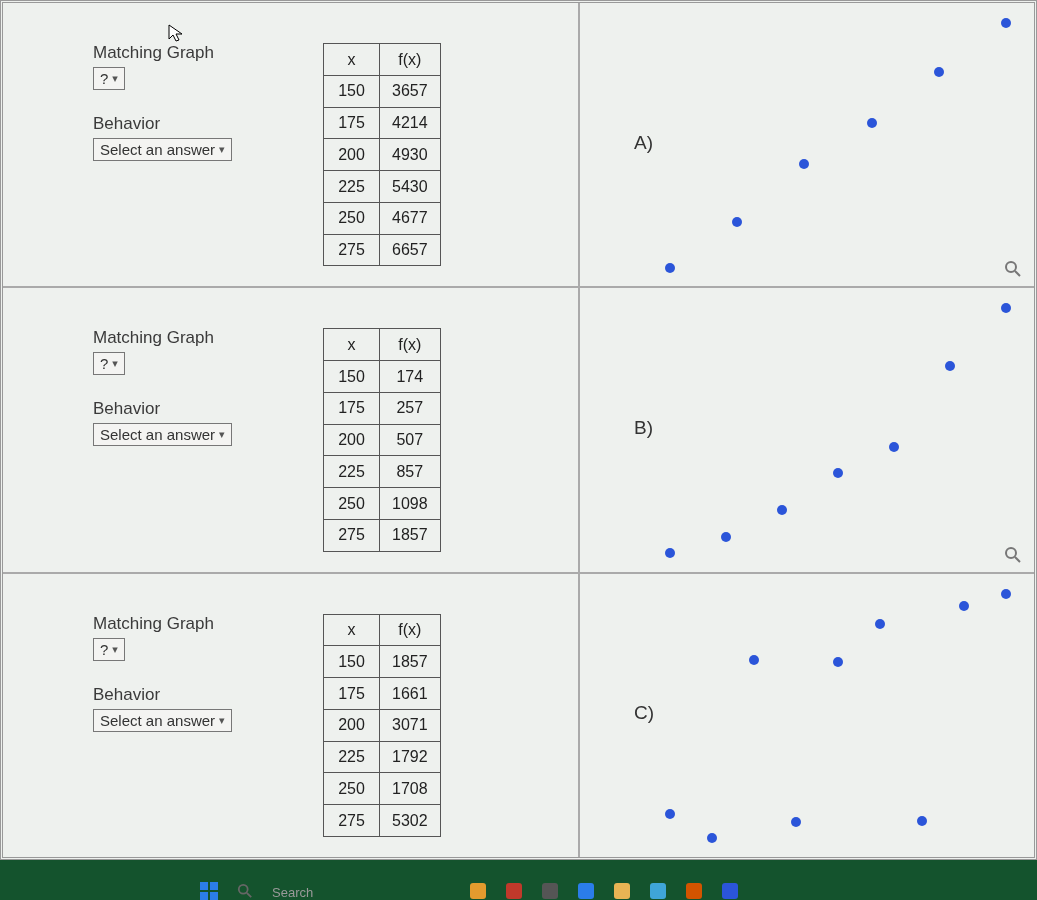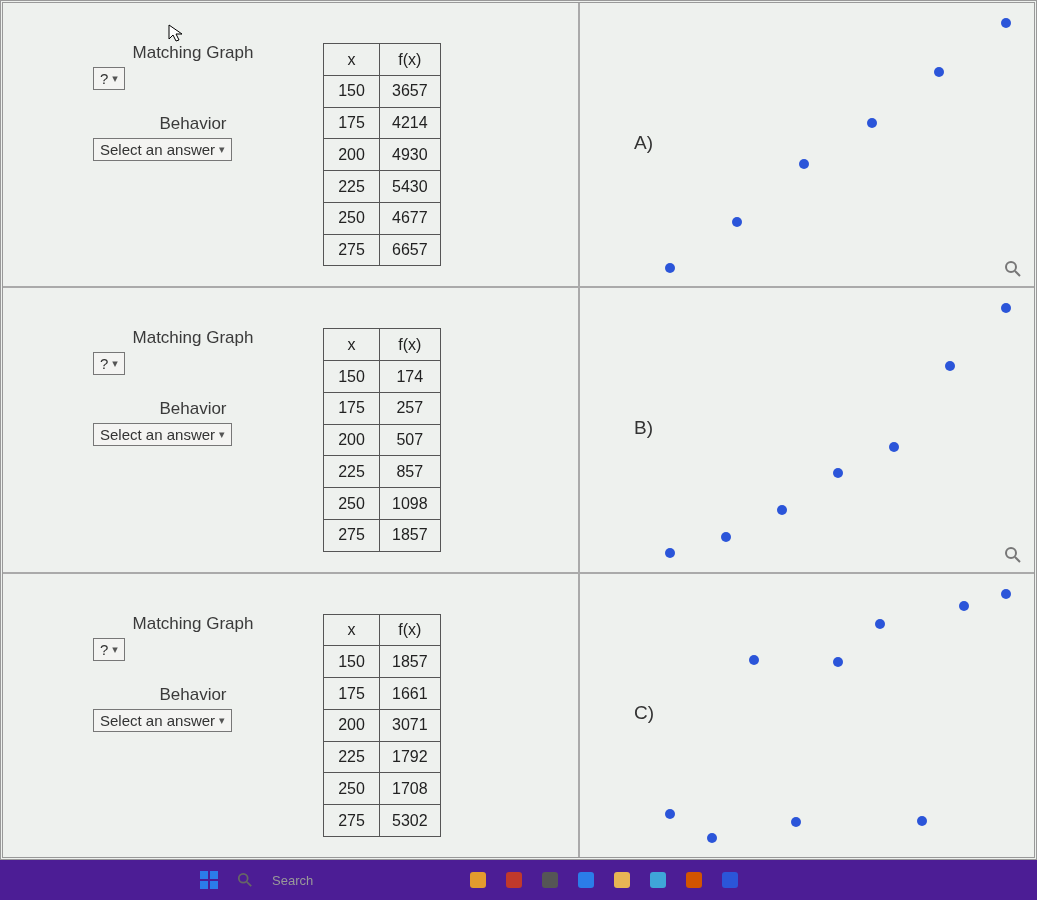--- a/index.html
+++ b/index.html
@@ -4,21 +4,21 @@
 <style>
   * { box-sizing: border-box; margin: 0; padding: 0; }
   html, body { width: 1037px; height: 900px; font-family: Arial, Helvetica, sans-serif; background: #e8ece9; color: #3a3a3a; }
   .page { width: 1037px; height: 860px; border: 3px double #999; background: #eef1ee; display: flex; flex-direction: column; }
   .row { flex: 1; display: flex; border-bottom: 2px solid #aaa; position: relative; }
   .row:last-child { border-bottom: none; }
   .left, .right { position: relative; }
   .left { flex: 0 0 575px; display: flex; padding: 40px 20px 20px 90px; gap: 30px; }
   .right { flex: 1; border-left: 2px solid #aaa; }
   .controls { display: flex; flex-direction: column; gap: 24px; width: 200px; }
-  .ctl-group { display: flex; flex-direction: column; gap: 4px; text-align: center; }
+  .ctl-group { display: flex; flex-direction: column; gap: 4px; }
   .ctl-label { font-size: 17px; color: #3a3a3a; }
   .dd {
     display: inline-flex; align-items: center; gap: 4px;
     border: 1px solid #777; background: #f4f4f2; padding: 2px 6px;
     font-size: 15px; color: #333; width: fit-content; cursor: pointer;
   }
   .dd .chev { font-size: 11px; color: #555; }
   .tbl { border-collapse: collapse; font-size: 16px; color: #222; }
   .tbl th, .tbl td { border: 1px solid #555; padding: 1px 12px; text-align: center; min-width: 56px; line-height: 1.35; }
   .tbl th { font-weight: normal; }
@@ -29,22 +29,22 @@
   .plot { position: absolute; inset: 0; }
   .dot { position: absolute; width: 10px; height: 10px; border-radius: 50%; background: #2b55d9; }
   .mag {
     position: absolute; right: 12px; bottom: 8px; width: 18px; height: 18px;
   }
   .mag svg { display: block; }
   .cursor {
     position: absolute; width: 20px; height: 20px; pointer-events: none;
   }
   .taskbar {
-    width: 1037px; height: 40px; display: flex; align-items: center; gap: 18px;
-    padding-left: 200px; background: #4c1d95;
+    width: 1037px; height: 40px; display: flex; align-items: flex-end; gap: 18px;
+    padding-left: 200px; background: #14532d;
   }
   .tb-icon { width: 18px; height: 18px; display: inline-flex; align-items: center; justify-content: center; font-size: 14px; color: #555; }
   .tb-start { width: 18px; height: 18px; display: grid; grid-template-columns: 1fr 1fr; grid-template-rows: 1fr 1fr; gap: 2px; }
   .tb-start span { background: #2b7de9; }
   .tb-pill { width:16px;height:16px;border-radius:3px; }
 </style>
 </head>
 <body>
 
 <div class="page">

